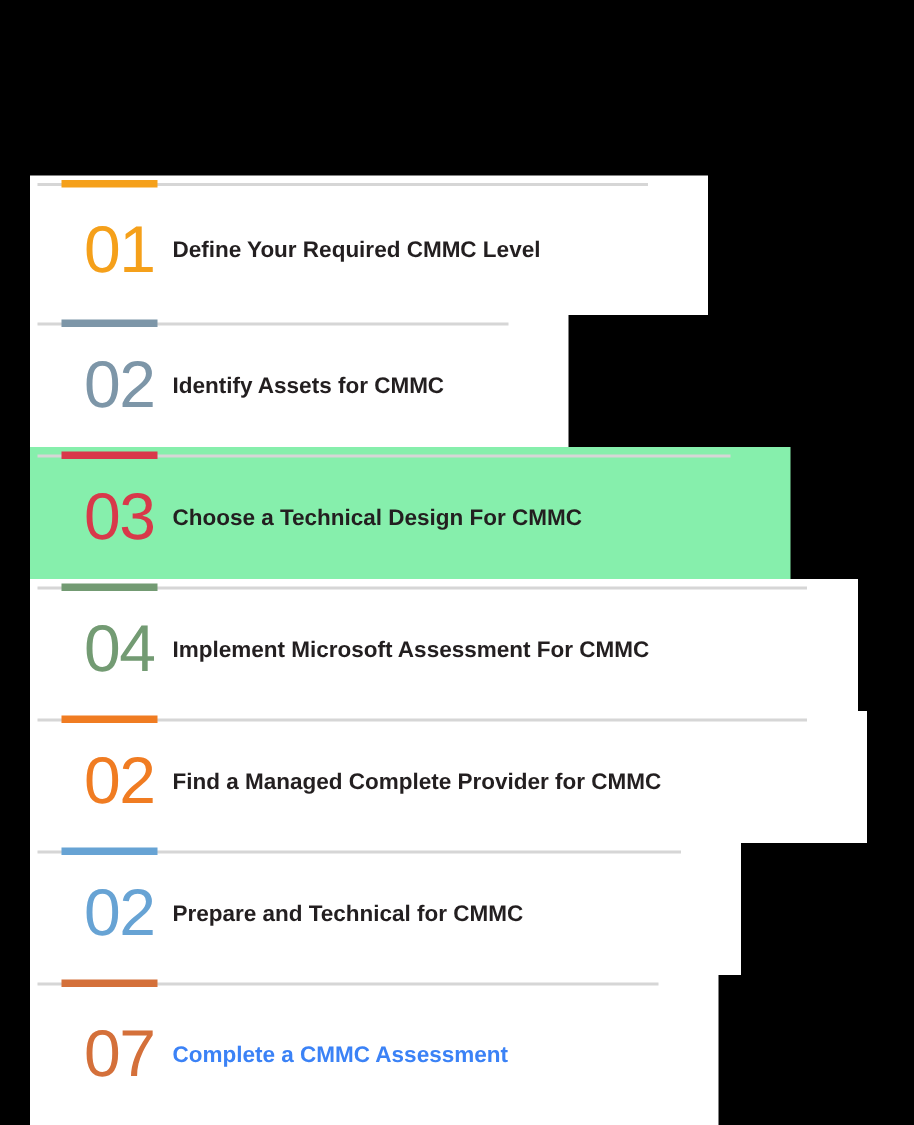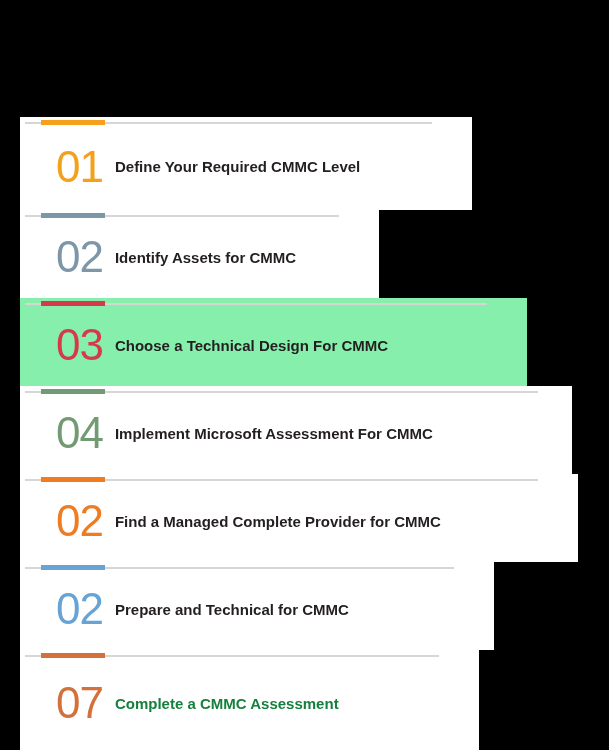--- a/index.html
+++ b/index.html
@@ -128,16 +128,16 @@
       <div class="step-body">
         <div class="step-number" style="color: rgb(103, 163, 212);">02</div>
         <div class="step-title" style="color: rgb(35, 31, 32);">Prepare and Technical for CMMC</div>
       </div>
     </div>
     <div class="step-card" style="top: 650px; height: 100px; width: 459px; background: rgb(255, 255, 255);">
       <div class="step-divider" style="width: 414px; background: rgb(214, 214, 214);"></div>
       <div class="step-accent" style="background: rgb(212, 112, 58);"></div>
       <div class="step-body">
         <div class="step-number" style="color: rgb(212, 112, 58); text-align: center;">07</div>
-        <div class="step-title" style="color: #15803d;">Complete a CMMC Assessment</div>
+        <div class="step-title" style="color: #3b82f6;">Complete a CMMC Assessment</div>
       </div>
     </div>
   </div>
 
 </body></html>

